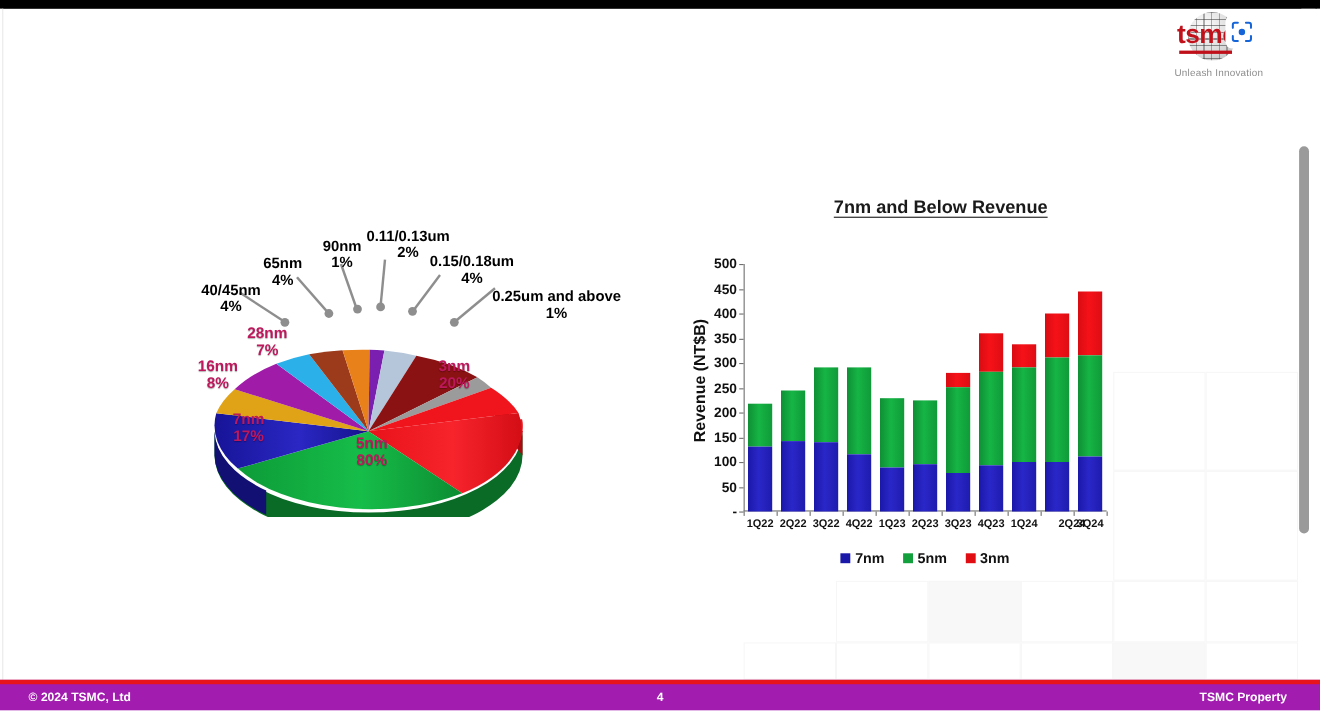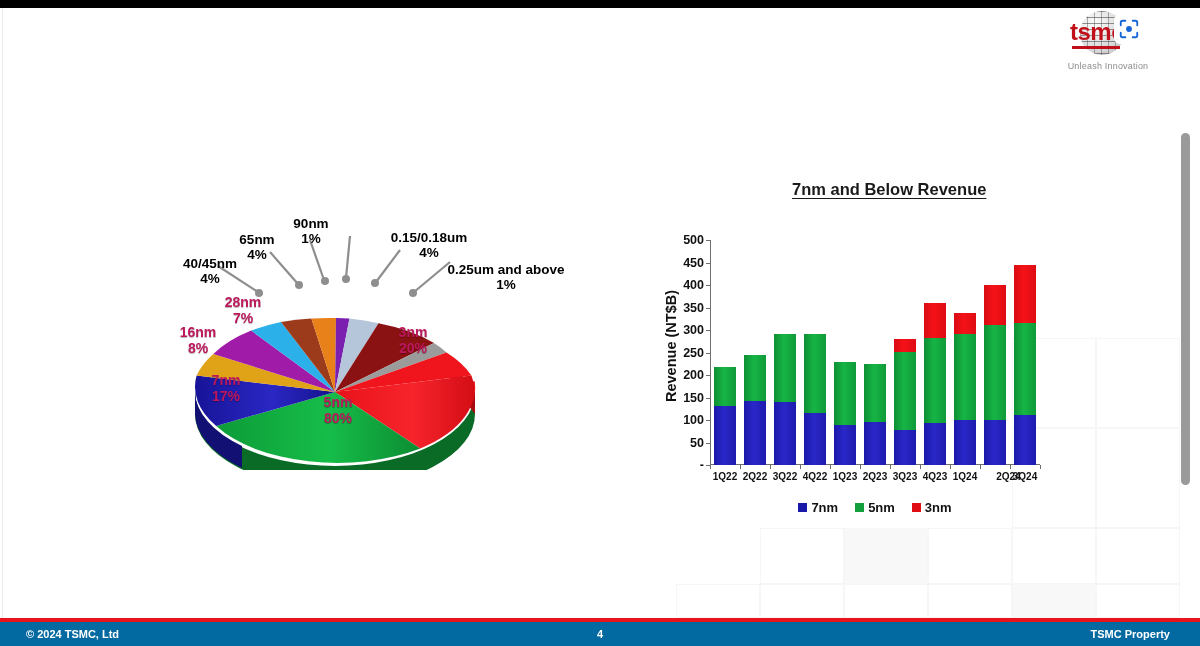--- a/index.html
+++ b/index.html
@@ -115,21 +115,21 @@
   }
   .pie-inlbl {
     position: absolute;
     font-size: 14px; font-weight: 700; color: #be185d;
     line-height: 1.12; white-space: nowrap; text-align: center;
     text-shadow: 0 1px 1px rgba(0,0,0,.30);
   }
 
   
   .bar-area {
-    position: absolute; left: 632px; top: 170px;
+    position: absolute; left: 598px; top: 170px;
     width: 420px; height: 360px;
   }
   .bar-title {
     position: absolute; left: 160px; top: 10px;
     font-size: 16.5px; font-weight: 700; color: #1a1a1a;
     text-decoration: underline; text-underline-offset: 3px;
     white-space: nowrap;
   }
   .ylabel {
     position: absolute; left: -36px; top: 168px;
@@ -190,21 +190,21 @@
   .leg-sw { width: 9px; height: 9px; }
   .leg-sw.s7 { background: #1a18a8; }
   .leg-sw.s5 { background: #12a03c; }
   .leg-sw.s3 { background: #e00d13; }
   .leg-tx { font-size: 13px; font-weight: 700; color: #111; }
 
   
   .footer {
     position: absolute; left: 0; bottom: 0;
     width: 1200px; height: 28px;
-    background: #0369a1;
+    background: #a21caf;
     border-top: 4px solid #e8141c;
     display: flex; align-items: center; margin-top: 20px;
   }
   .ft-left {
     position: absolute; left: 26px;
     font-size: 11px; font-weight: 700; color: #ffffff;
   }
   .ft-mid {
     position: absolute; left: 0; width: 1200px;
     text-align: center;
@@ -335,20 +335,23 @@
     </svg>
 
     <div class="pie-lbl" style="left:6px;  top:56px;  width:108px;">
       <span>40/45nm</span><br><span>4%</span>
     </div>
     <div class="pie-lbl" style="left:72px; top:32px;  width:70px;">
       <span>65nm</span><br><span>4%</span>
     </div>
     <div class="pie-lbl" style="left:126px;top:16px;  width:70px;">
       <span>90nm</span><br><span>1%</span>
+    </div>
+    <div class="pie-lbl" style="left:164px;top:7px;   width:114px;">
+      <span>0.11/0.13um</span><br><span>2%</span>
     </div>
     <div class="pie-lbl" style="left:220px;top:30px;  width:118px;">
       <span>0.15/0.18um</span><br><span>4%</span>
     </div>
     <div class="pie-lbl" style="left:272px;top:62px;  width:168px;">
       <span>0.25um and above</span><br><span>1%</span>
     </div>
 
     <div class="pie-inlbl" style="left:230px;top:125px;width:66px;">
       <span>3nm</span><br><span>20%</span>

